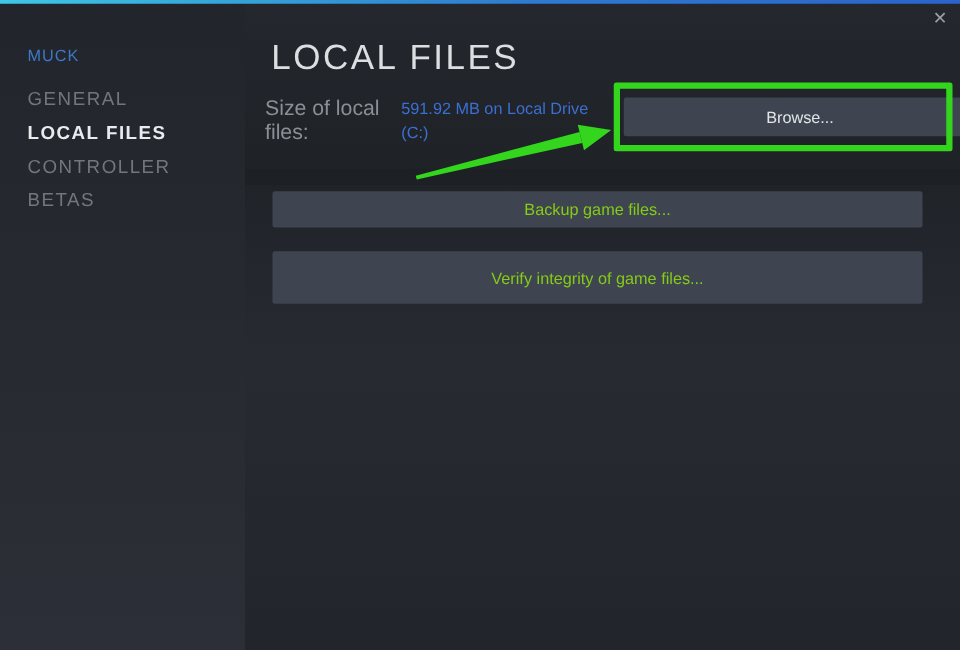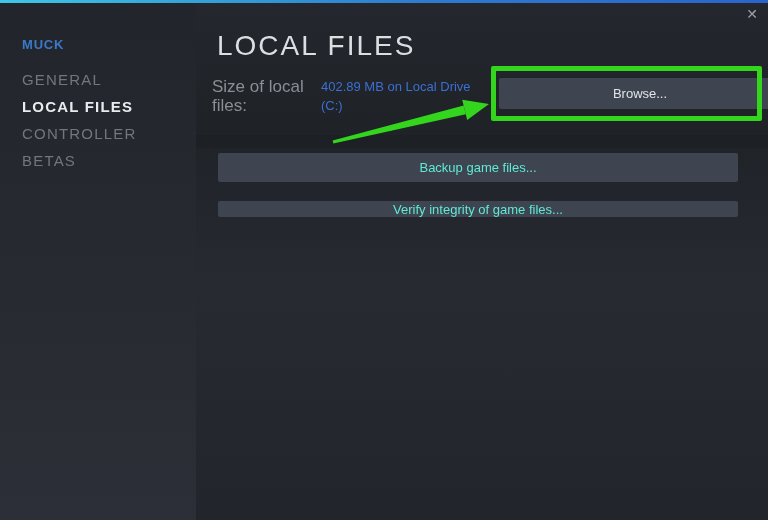--- a/index.html
+++ b/index.html
@@ -26,21 +26,21 @@
     display: flex; align-items: center; justify-content: center;
     color: #9aa1a9; font-size: 14px; cursor: pointer; z-index: 7;
   }
 
   .sidebar {
     position: absolute; left: 0; top: 0; width: 196px; height: 520px;
     background: linear-gradient(180deg, #22252b 0%, #26292f 45%, #2c2f37 100%);
     padding: 37px 0 0 22px;
   }
   .game-title {
-    font-size: 13px; font-weight: bold; letter-spacing: 0.8px;
+    font-size: 13px; font-weight: normal; letter-spacing: 0.8px;
     color: #3c78c8; margin-bottom: 20px; cursor: default;
   }
   .nav-item {
     font-size: 15px; letter-spacing: 1.2px; line-height: 16px;
     color: #73767d; margin-bottom: 11px; cursor: pointer;
   }
   .nav-item.active { color: #e9ebee; font-weight: bold; }
 
   .page-title {
     position: absolute; left: 217px; top: 30px;
@@ -54,26 +54,26 @@
   .size-value {
     position: absolute; left: 321px; top: 77px; width: 170px;
     font-size: 13px; line-height: 19px; color: #3b6fd2;
   }
 
   .btn {
     position: absolute;
     background: #3e4450;
     border: none; border-radius: 2px;
     display: flex; align-items: center; justify-content: center;
-    font-size: 13px; color: #5eead4; cursor: pointer;
+    font-size: 13px; color: #84cc16; cursor: pointer;
     font-family: "Liberation Sans", "DejaVu Sans", sans-serif;
   }
   .browse-btn { left: 499px; top: 78px; width: 282px; height: 31px; color: #e2e5e8; }
   .backup-btn { left: 218px; top: 153px; width: 520px; height: 29px; }
-  .verify-btn { left: 218px; top: 201px; width: 520px; height: 16px; }
+  .verify-btn { left: 218px; top: 201px; width: 520px; height: 42px; }
 
   .highlight-box {
     position: absolute; left: 491px; top: 66px; width: 271px; height: 55px;
     border: 5px solid #33d61d; border-radius: 2px;
     pointer-events: none; z-index: 5;
   }
   .arrow-svg {
     position: absolute; left: 318px; top: 85px; width: 180px; height: 65px;
     pointer-events: none; z-index: 5;
   }
@@ -99,21 +99,21 @@
     <div class="nav-item">CONTROLLER</div>
     <div class="nav-item">BETAS</div>
   </div>
 
   <div class="section-shade"></div>
 
   <div class="page-title">LOCAL FILES</div>
 
   <div class="size-label">Size of local files:</div>
 
-  <div class="size-value">402.89 MB on Local Drive (C:)</div>
+  <div class="size-value">591.92 MB on Local Drive (C:)</div>
 
   <button class="btn browse-btn">Browse...</button>
 
   <button class="btn backup-btn">Backup game files...</button>
 
   <button class="btn verify-btn">Verify integrity of game files...</button>
 
   <div class="highlight-box"></div>
 
   <svg class="arrow-svg" viewBox="0 0 180 65" xmlns="http://www.w3.org/2000/svg">

